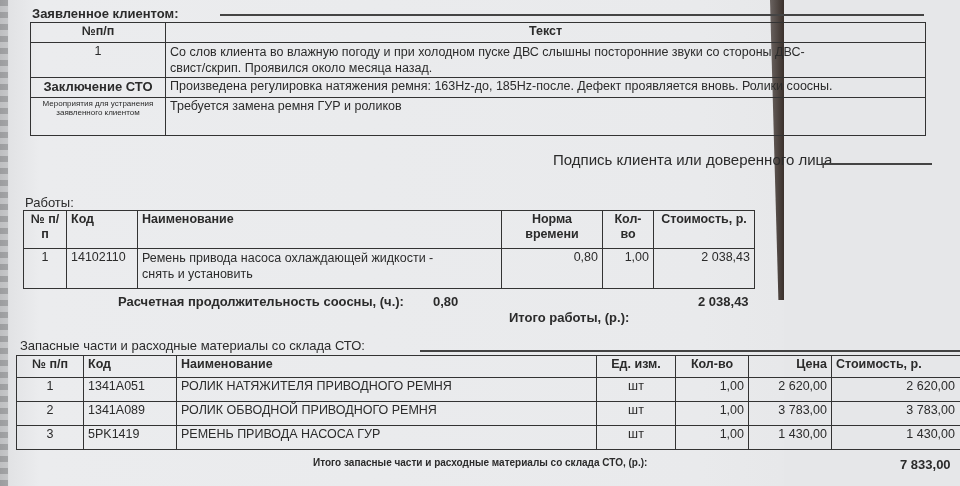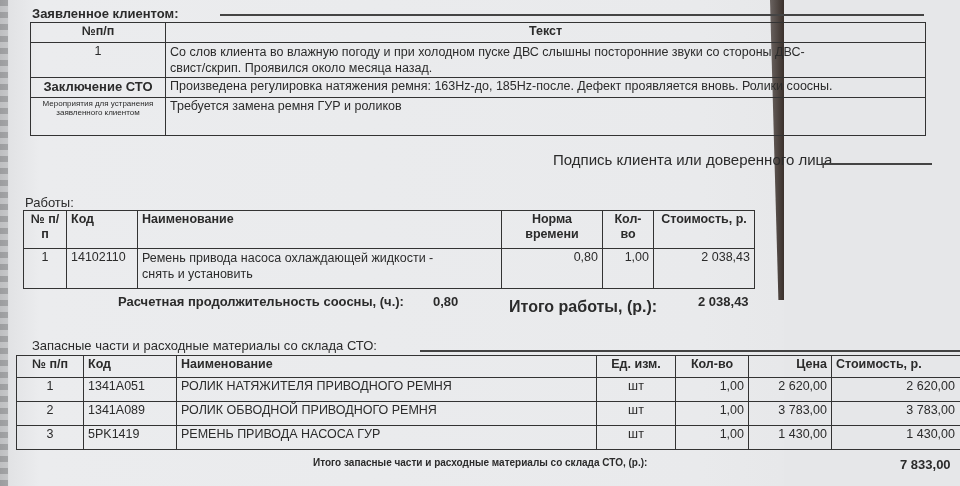--- a/index.html
+++ b/index.html
@@ -91,24 +91,24 @@
       </td>
       <td class="r">0,80</td>
       <td class="r">1,00</td>
       <td class="r">2 038,43</td>
     </tr>
   </tbody>
     </table>
 
   <div class="t b" style="left:118px;top:294px;font-size:13px;">Расчетная продолжительность соосны, (ч.):</div>
   <div class="t b" style="left:433px;top:294px;font-size:13px;">0,80</div>
-  <div class="t b" style="left:509px;top:298px;font-size:16px;">Итого работы, (р.):</div>
+  <div class="t b" style="left:509px;top:310px;font-size:13px;">Итого работы, (р.):</div>
   <div class="t b" style="left:698px;top:294px;font-size:13px;">2 038,43</div>
 
-  <div class="t sec-title" style="left:20px;top:338px;margin-left:12px;">Запасные части и расходные материалы со склада СТО:</div>
+  <div class="t sec-title" style="left:20px;top:338px;">Запасные части и расходные материалы со склада СТО:</div>
   <div class="hline" style="left:420px;top:350px;width:540px;"></div>
 
   <table style="left:16px;top:355px;width:960px;">
     <tbody>
         <tr style="height:22px;">
       <th class="c" style="width:58px;">№ п/п</th>
       <th style="width:84px;text-align:left;">Код</th>
       <th style="text-align:left;">Наименование</th>
       <th class="c" style="width:70px;">Ед. изм.</th>
       <th class="c" style="width:64px;">Кол-во</th>

